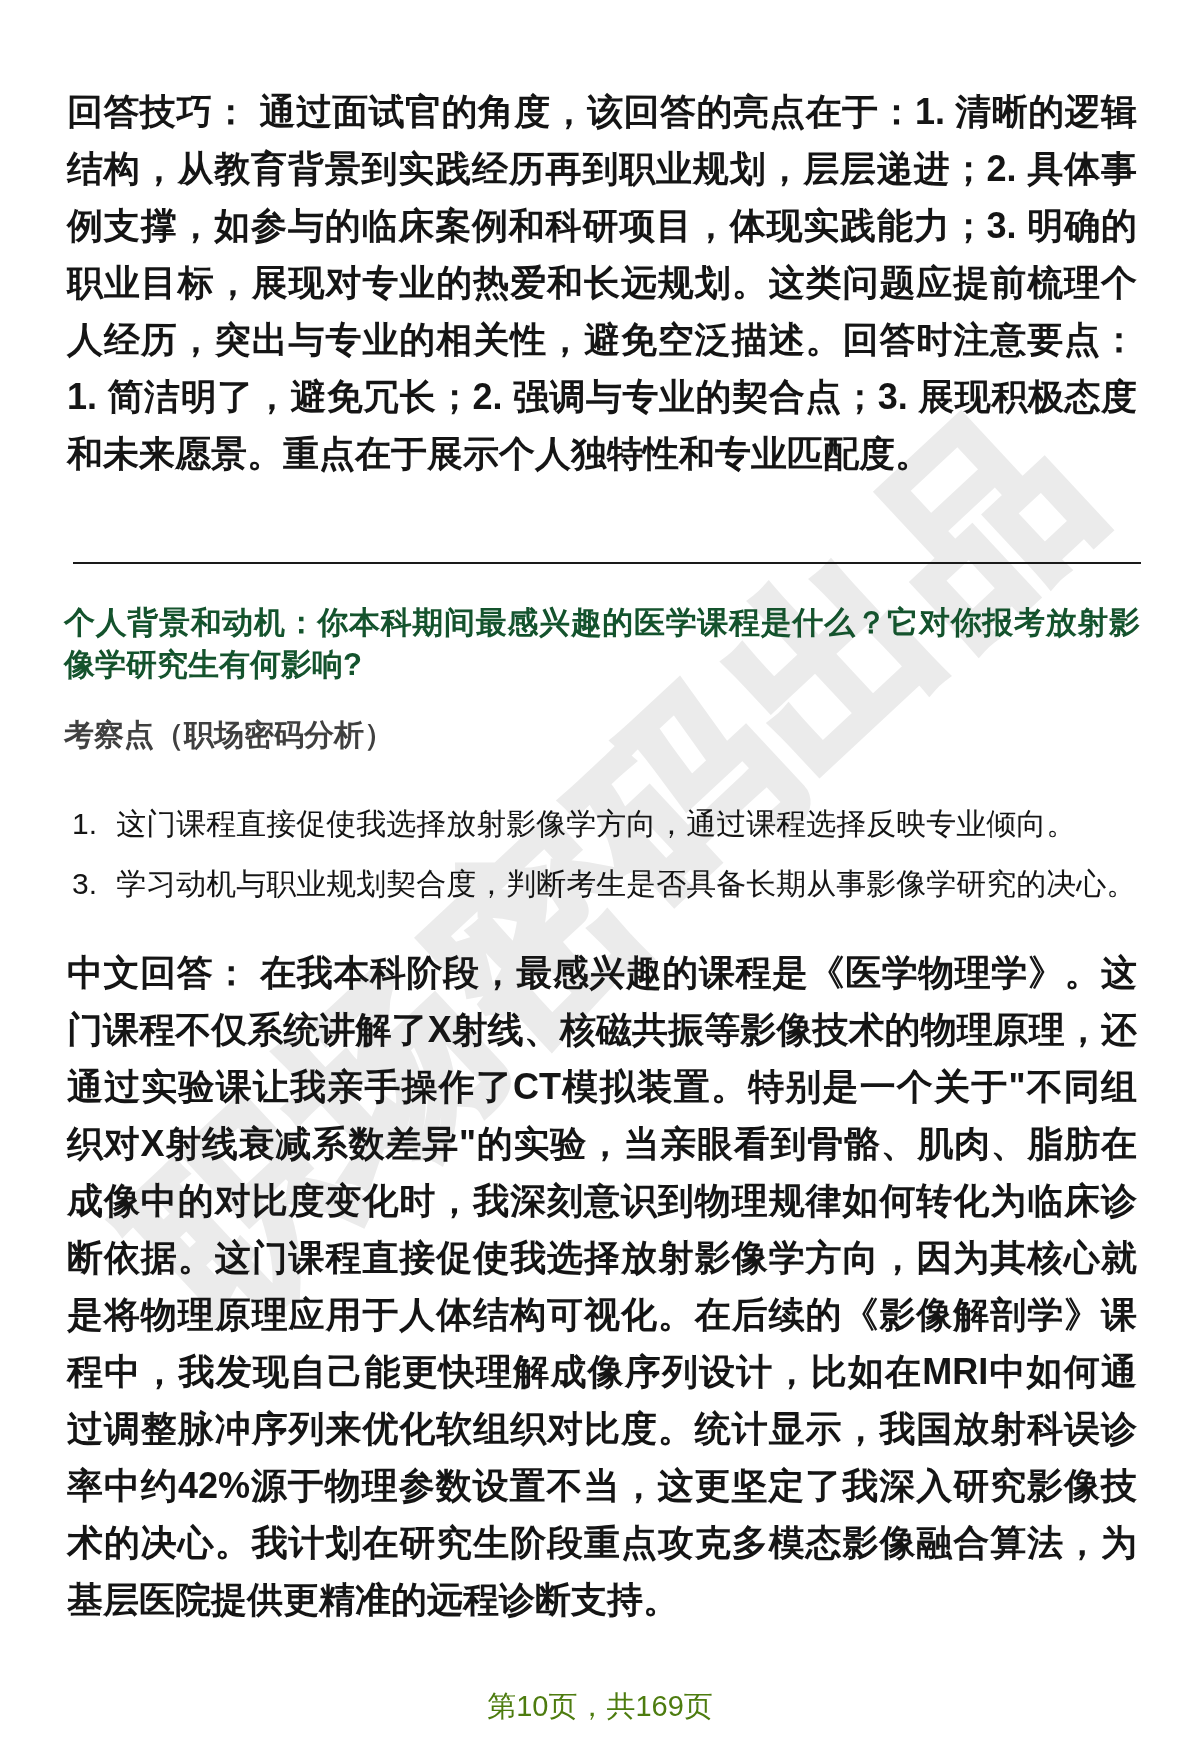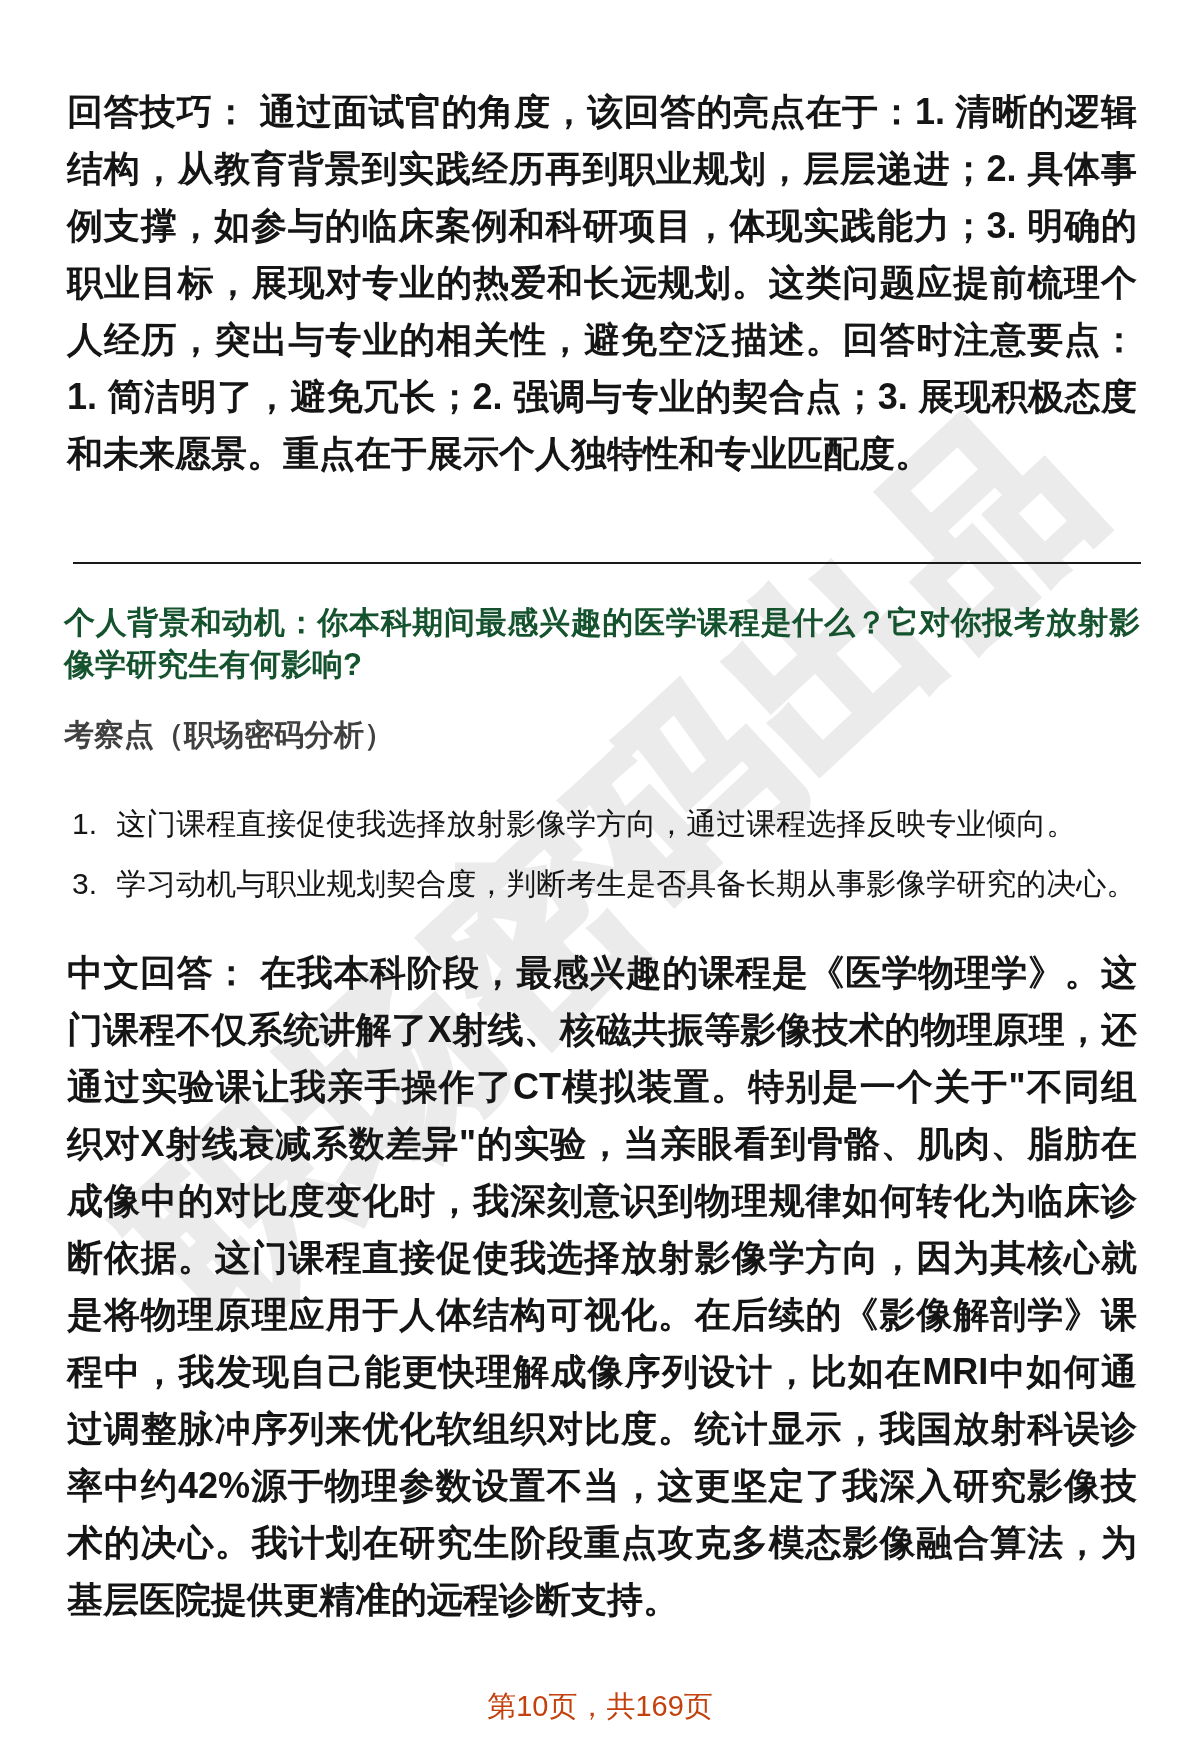--- a/index.html
+++ b/index.html
@@ -80,21 +80,21 @@
     line-height: 71px;
   }
   .footer {
     position: absolute;
     left: 0;
     right: 0;
     bottom: 28px;
     z-index: 1;
     text-align: center;
     font-size: 29px;
-    color: #c2410c;
+    color: #4d7c0f;
   }
 </style>
 </head>
 <body>
 
 <div class="page">
 
   <div class="watermark">职场密码出品</div>
 
   <div class="content">

